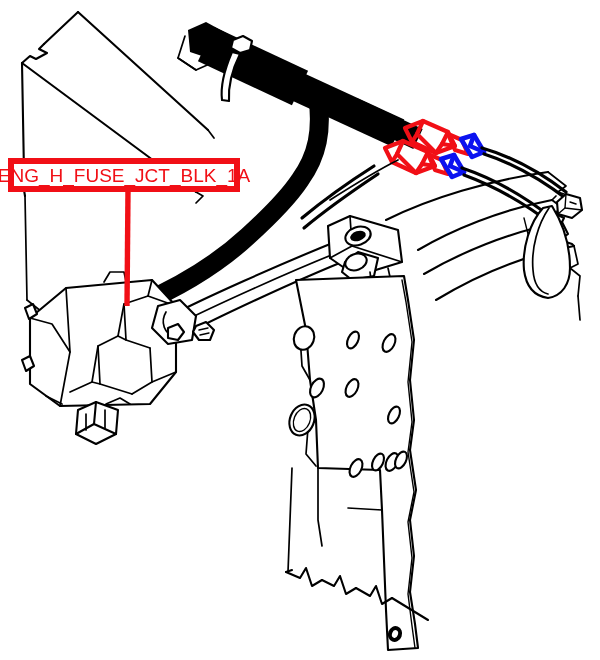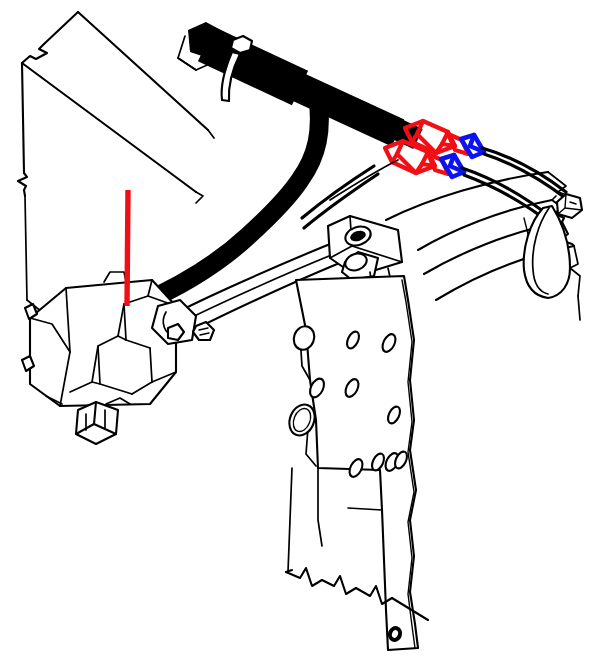--- a/index.html
+++ b/index.html
@@ -281,14 +281,17 @@
       <path class="ln" d="M 286 572 L 292 570"></path>
       <path class="ln-thin" d="M 292 468 L 288 572"></path>
     </g>
 
     <g>
       <line class="leader" x1="128" y1="190" x2="127" y2="306"></line>
     </g>
 
   </svg>
 
+  <div id="callout-label">
+    <span id="callout-label-text">ENG_H_FUSE_JCT_BLK_1A</span>
+  </div>
 
 </div>
 
 </body></html>

